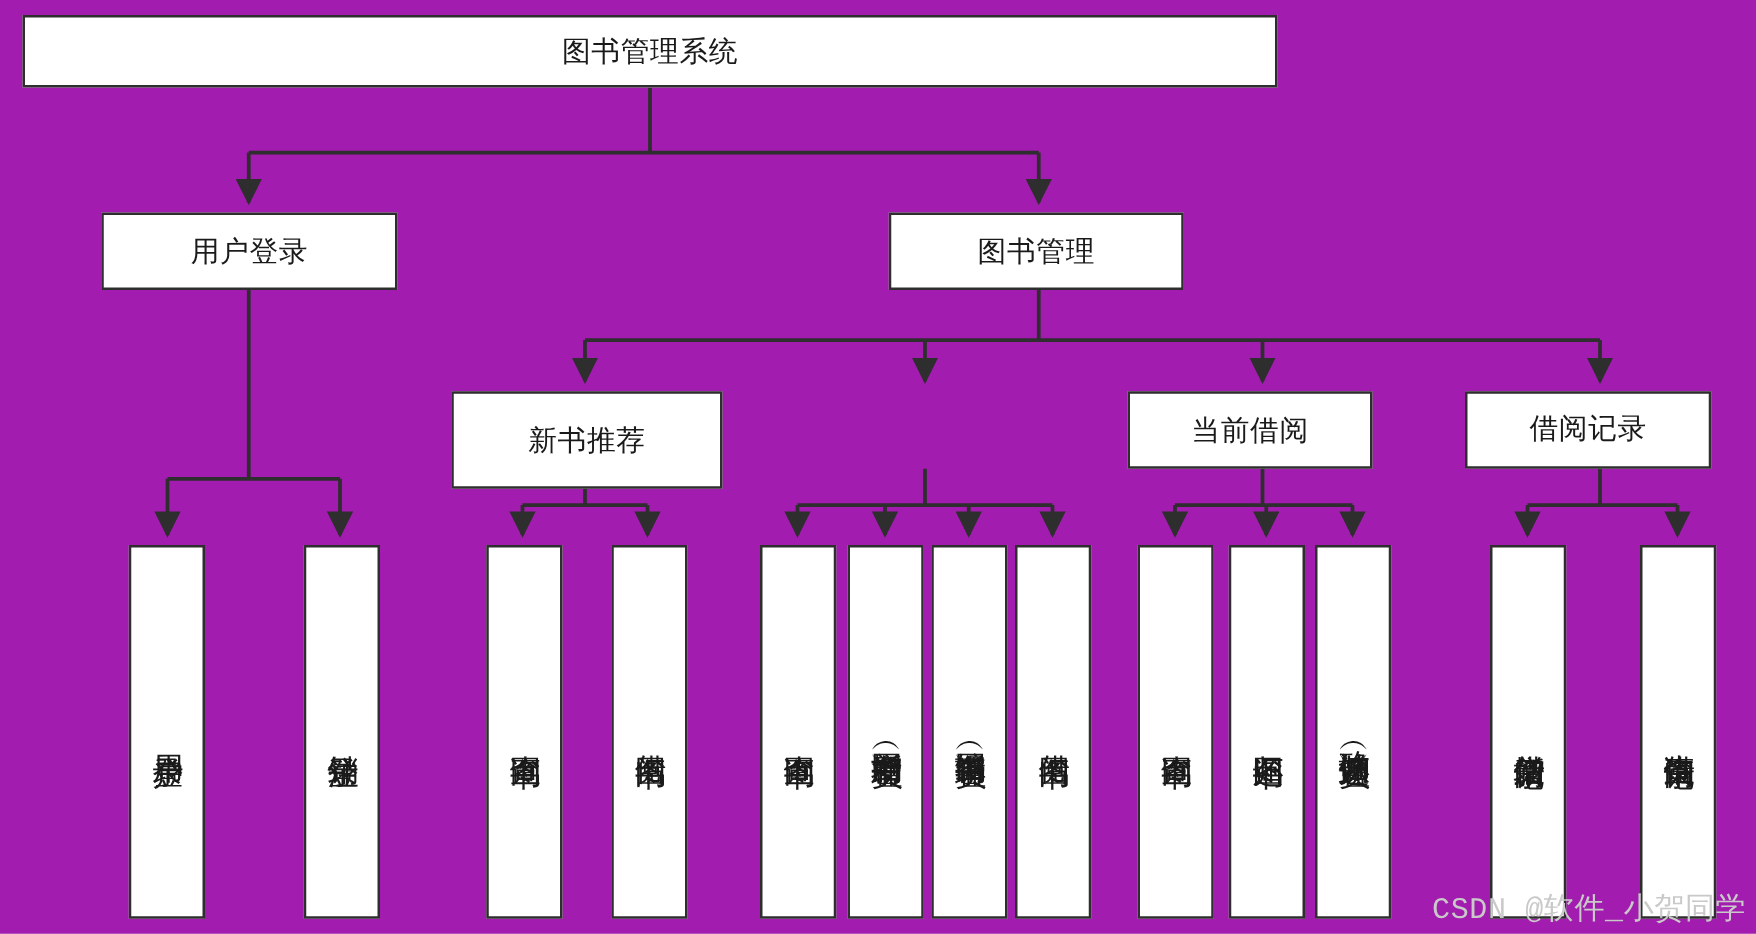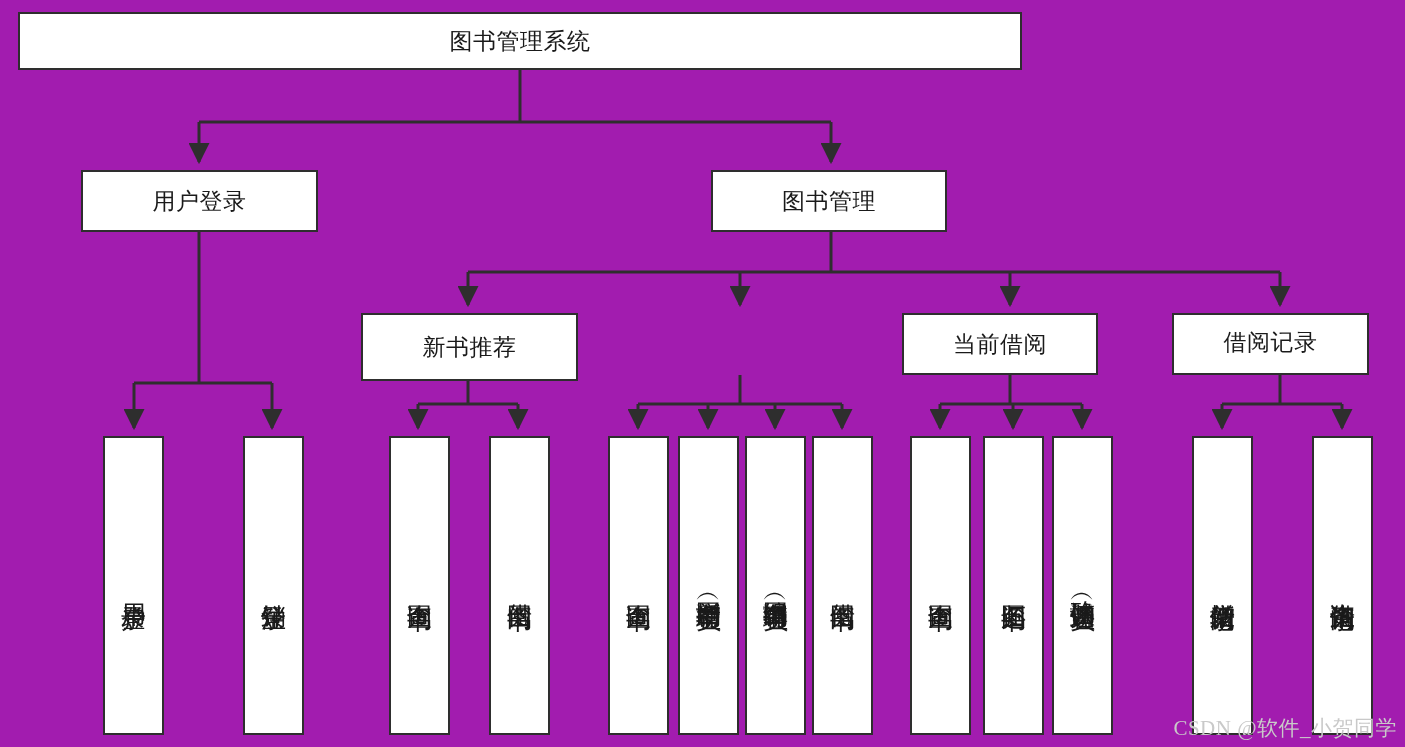--- a/index.html
+++ b/index.html
@@ -63,25 +63,25 @@
     text-orientation: upright;
     font-size: 25px;
     line-height: 1.0;
     letter-spacing: 1px;
     max-height: 290px;
   }
   .watermark {
     position: absolute;
     right: 8px;
     bottom: 5px;
-    font-size: 21px;
+    font-size: 24px;
     color: #c9c9c9;
     white-space: nowrap;
     letter-spacing: 0.5px;
-    font-family: Liberation Serif, serif;
+    font-family: Liberation Mono, monospace;
   }
 </style>
 </head>
 <body>
 
 <div id="diagram-root">
 
   <svg class="connectors" viewBox="0 0 1405 747" xmlns="http://www.w3.org/2000/svg">
     <defs>
       <marker id="arrow" viewBox="0 0 10 10" refX="9" refY="5" markerWidth="7" markerHeight="7" orient="auto-start-reverse">
@@ -139,21 +139,21 @@
     <span class="label">图书管理系统</span>
   </div>
 
   <div class="node horiz" style="left:81px; top:170px; width:237px; height:62px;">
     <span class="label">用户登录</span>
   </div>
   <div class="node horiz" style="left:711px; top:170px; width:236px; height:62px;">
     <span class="label">图书管理</span>
   </div>
 
-  <div class="node horiz" style="left:361px; top:313px; width:217px; height:68px;">
+  <div class="node horiz" style="left:361px; top:313px; width:217px; height:78px;">
     <span class="label">新书推荐</span>
   </div>
   <div class="node horiz" style="left:902px; top:313px; width:196px; height:62px;">
     <span class="label">当前借阅</span>
   </div>
   <div class="node horiz" style="left:1172px; top:313px; width:197px; height:62px;font-family:Liberation Mono, monospace;">
     <span class="label">借阅记录</span>
   </div>
 
   <div class="node vert" style="left:103px; top:436px; width:61px; height:299px;">

